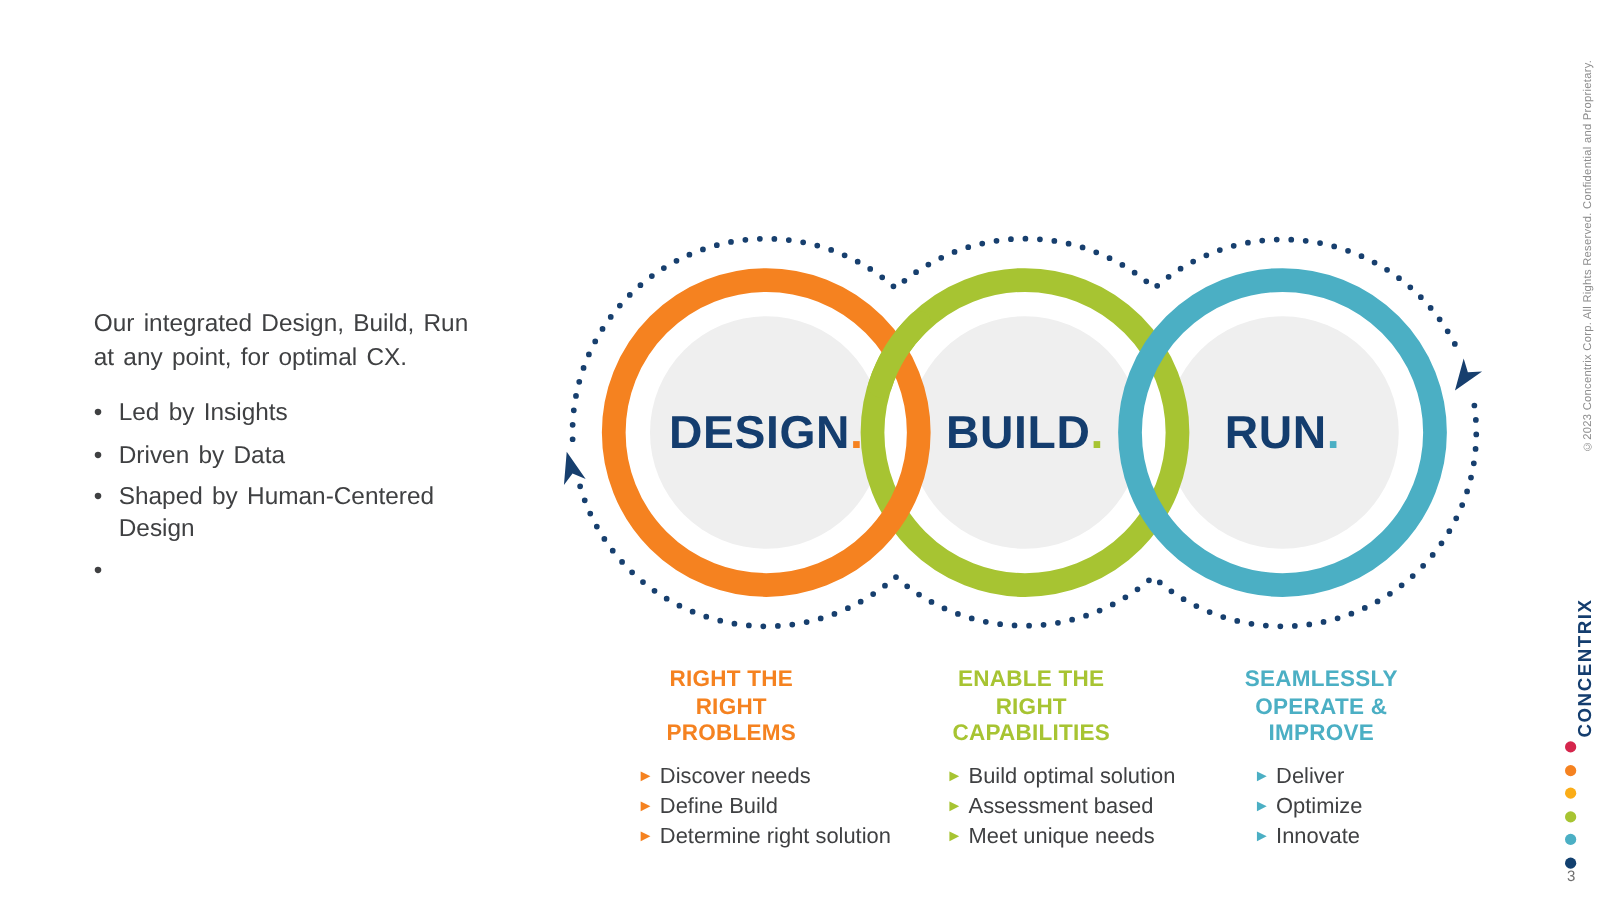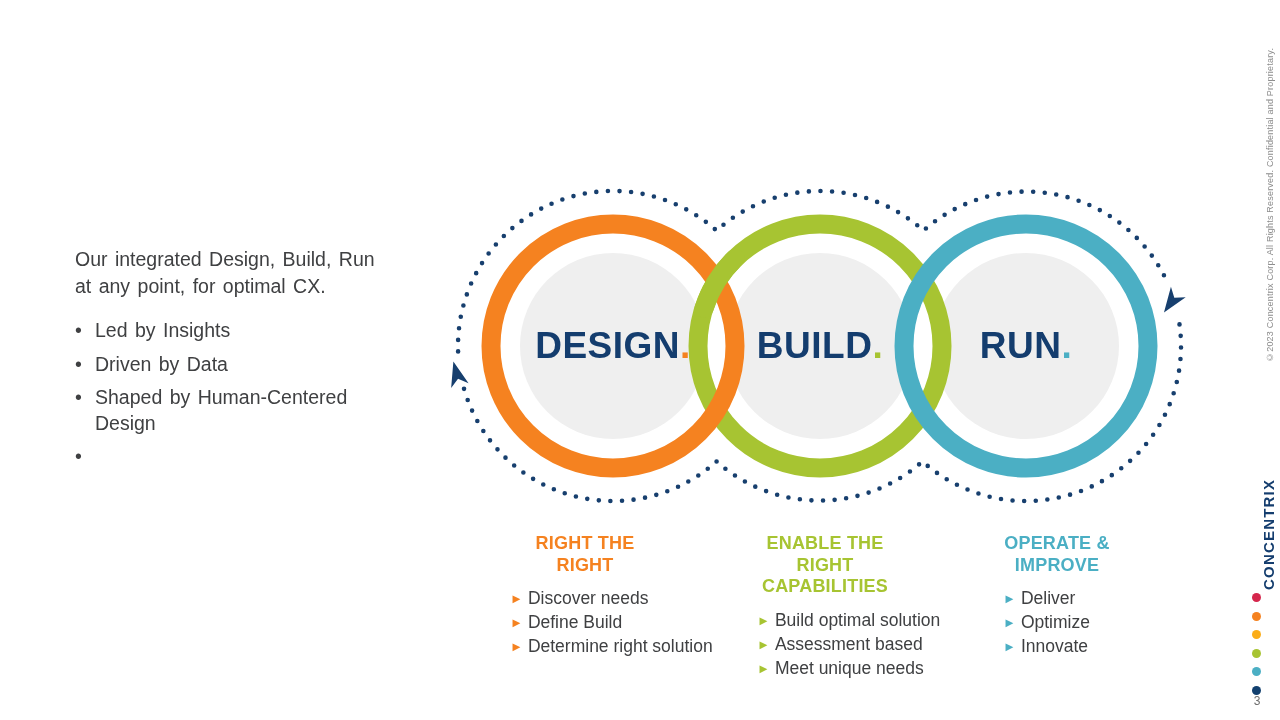--- a/index.html
+++ b/index.html
@@ -72,20 +72,21 @@
   </svg>
 
   <div class="stage-label" style="left: 503px; color: rgb(20, 61, 110);"><span>DESIGN</span><span style="color: rgb(245, 130, 32);">.</span></div>
   <div class="stage-label" style="left: 710px; color: rgb(20, 61, 110);"><span>BUILD</span><span style="color: rgb(167, 196, 50);">.</span></div>
   <div class="stage-label" style="left: 916px; color: rgb(20, 61, 110);"><span>RUN</span><span style="color: rgb(75, 175, 196);">.</span></div>
 
   <div class="col" style="left:480px;">
     <div class="col-header" style="color: rgb(245, 130, 32);">
       <div>RIGHT THE</div>
       <div>RIGHT</div>
+      <div>PROBLEMS</div>
     </div>
     <ul class="col-list" style="margin-left: 30px; color: rgb(63, 64, 66);">
       <li>
           <span class="tri" style="color: rgb(245, 130, 32);">►</span>
           <span>Discover needs</span>
         </li>
       <li>
           <span class="tri" style="color: rgb(245, 130, 32);">►</span>
           <span>Define Build</span>
         </li>
@@ -113,20 +114,21 @@
         </li>
       <li>
           <span class="tri" style="color: rgb(167, 196, 50);">►</span>
           <span>Meet unique needs</span>
         </li>
     </ul>
   </div>
 
   <div class="col" style="left:952px;">
     <div class="col-header" style="color: rgb(75, 175, 196);">
+      <div>SEAMLESSLY</div>
       <div>OPERATE &amp;</div>
       <div>IMPROVE</div>
     </div>
     <ul class="col-list" style="margin-left: 51px; color: rgb(63, 64, 66);">
       <li>
           <span class="tri" style="color: rgb(75, 175, 196);">►</span>
           <span>Deliver</span>
         </li>
       <li>
           <span class="tri" style="color: rgb(75, 175, 196);">►</span>

